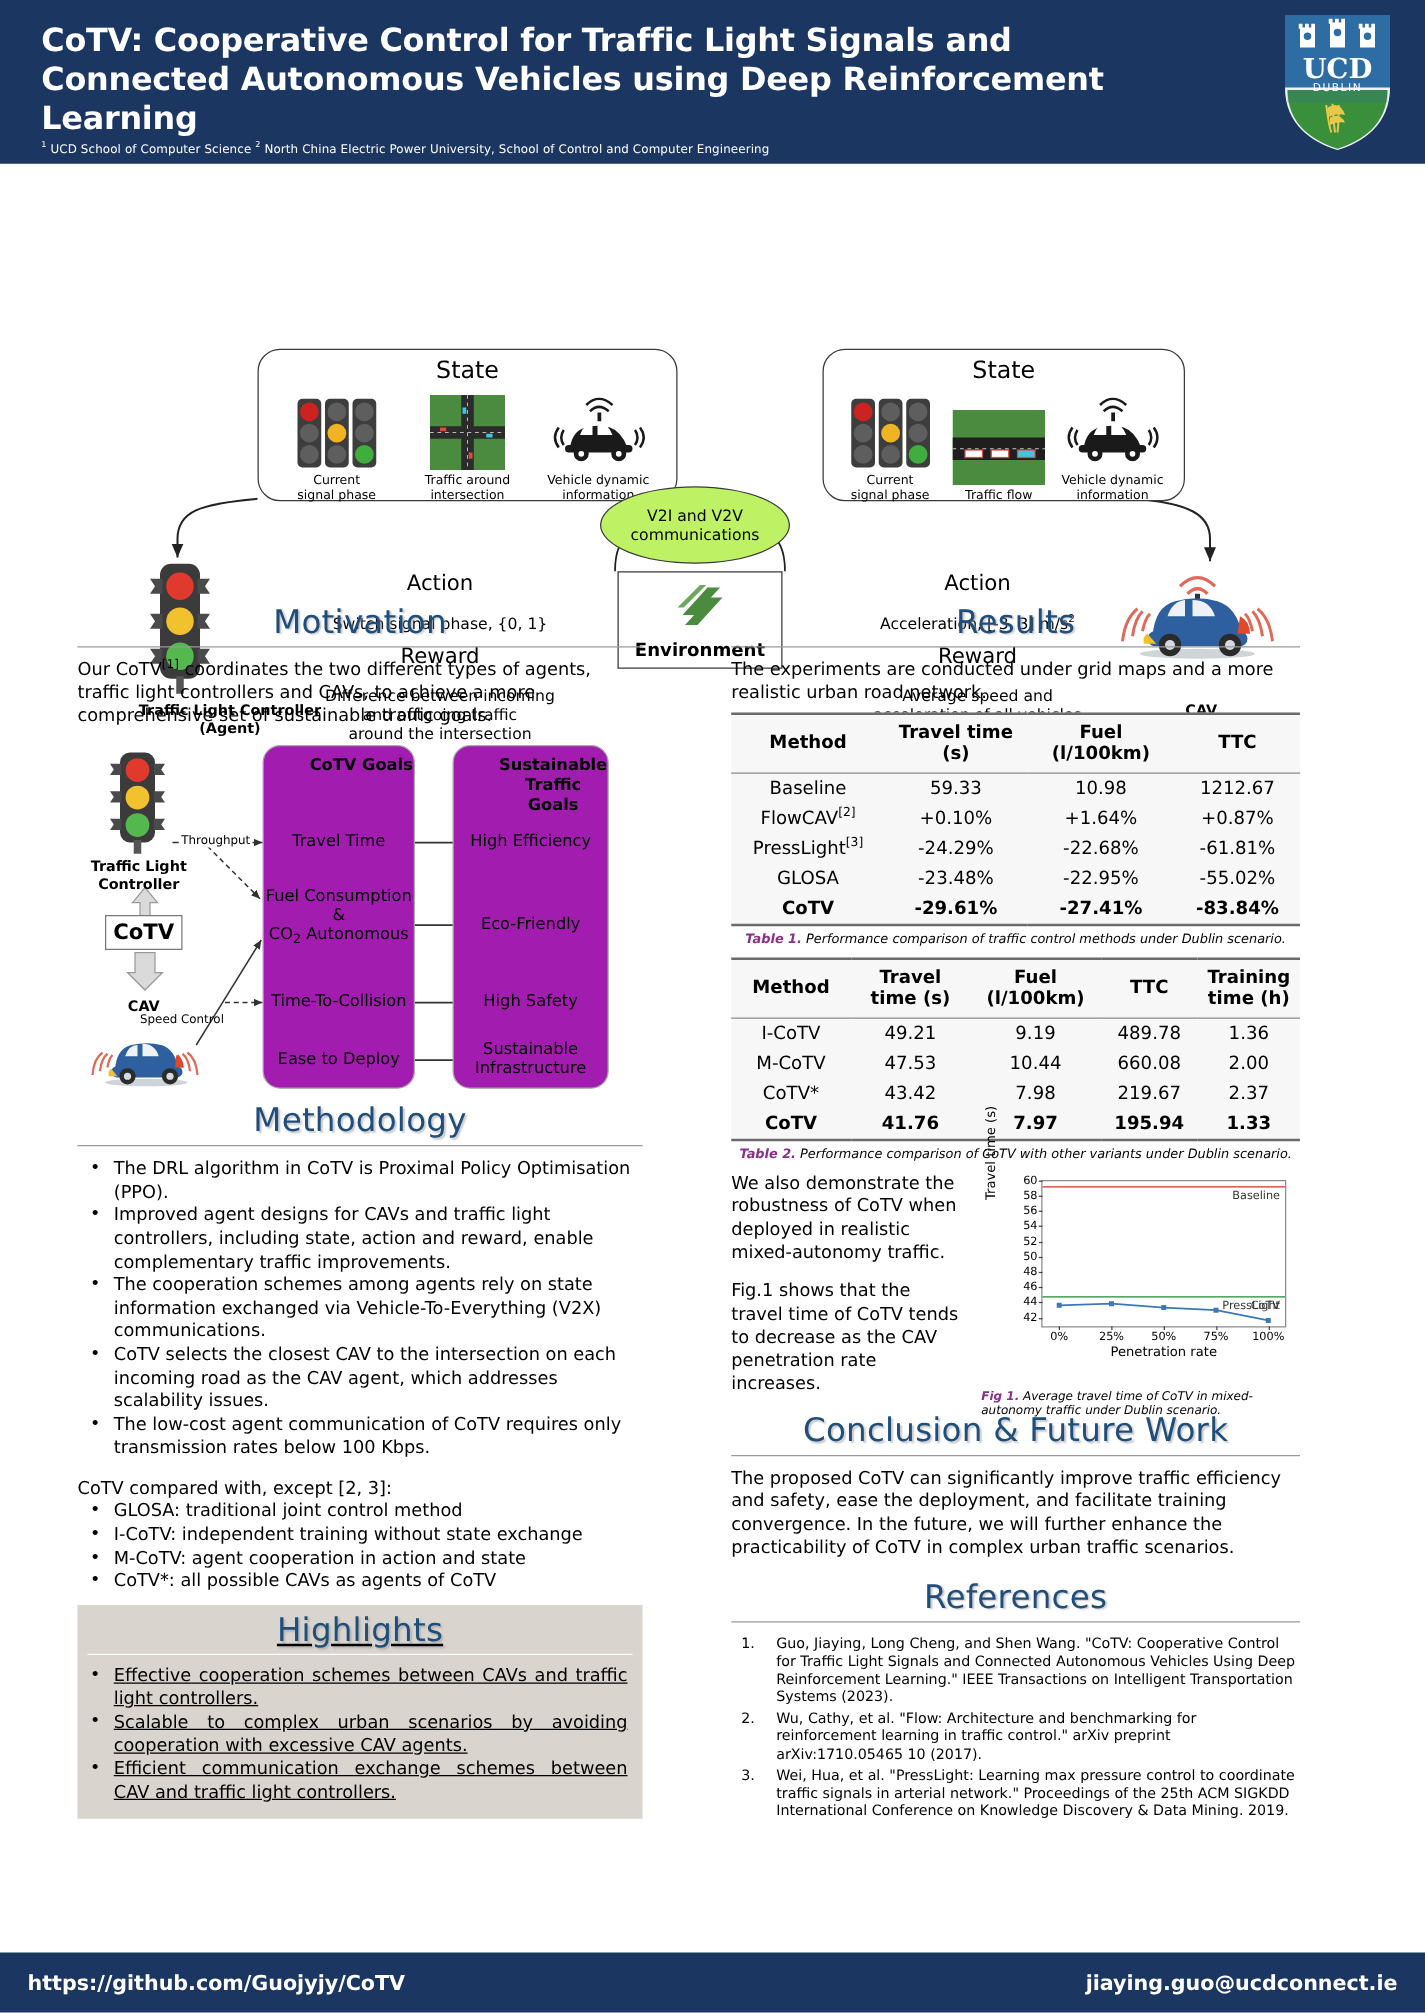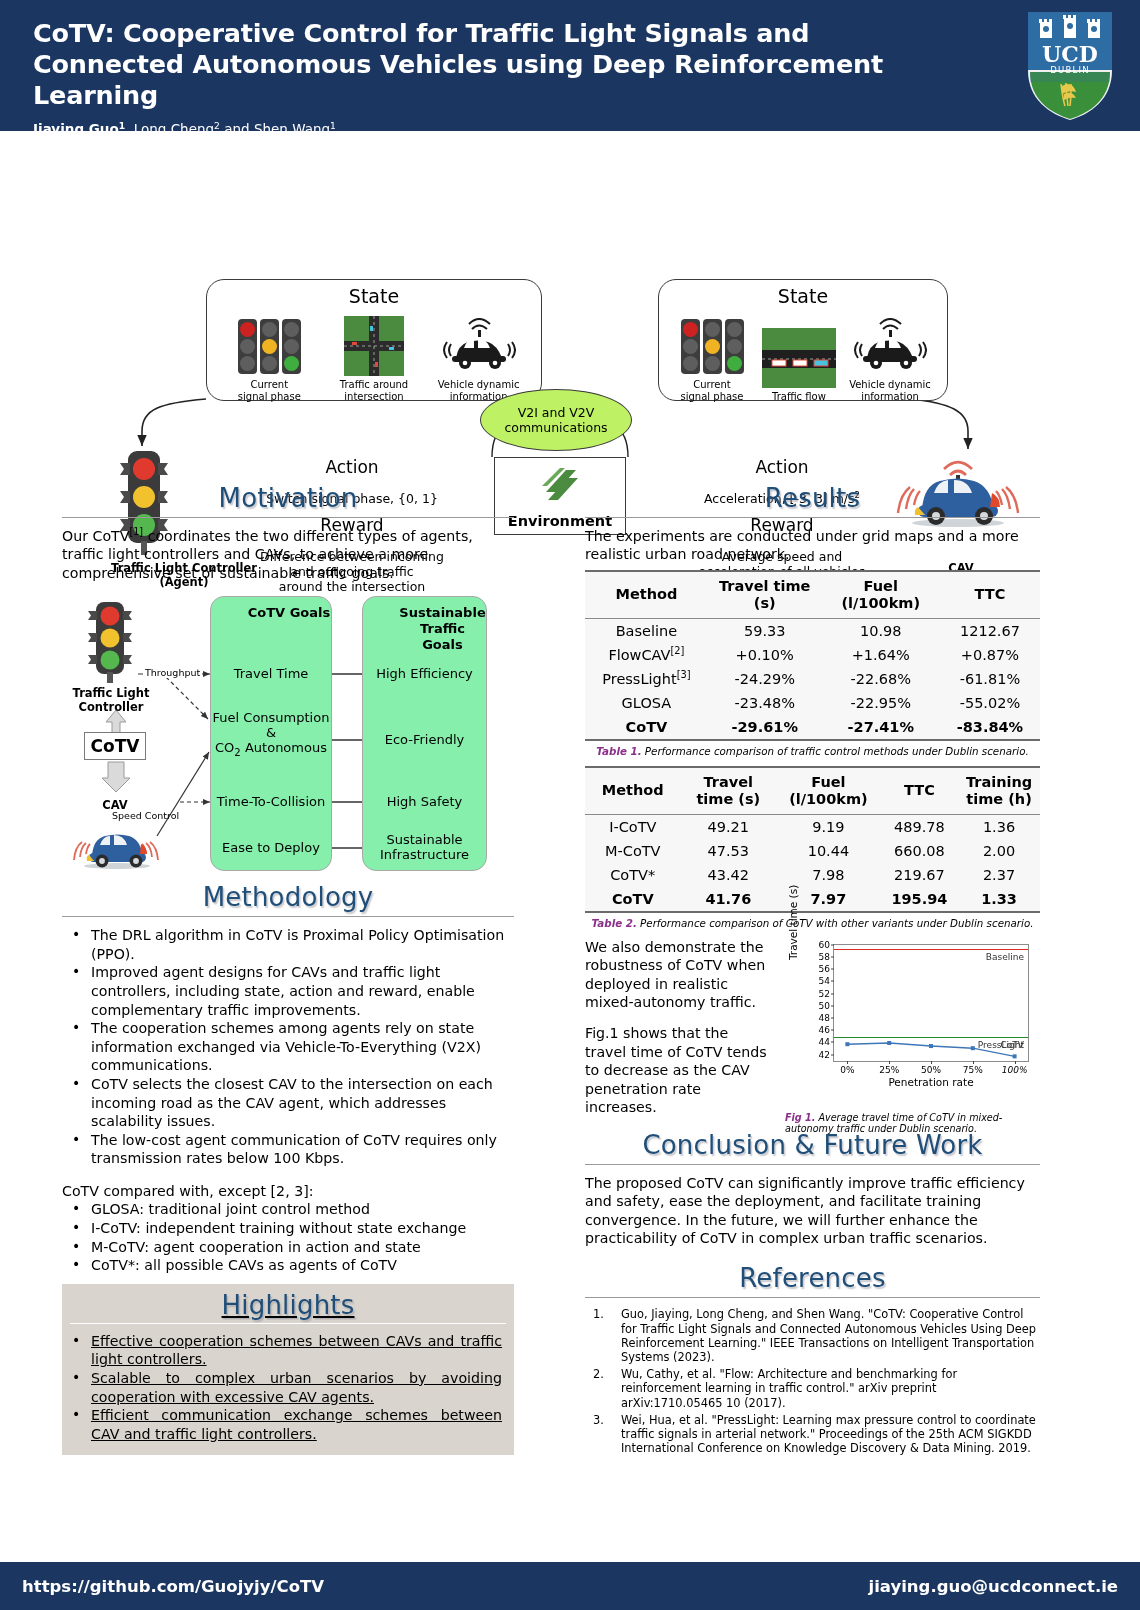--- a/index.html
+++ b/index.html
@@ -227,41 +227,38 @@
   .agent-caption { font-size: 11.5px; font-weight: bold; text-align: center; line-height: 14px; }
   .comm-ellipse {
     position: absolute; border: 1.5px solid #3a3a3a; border-radius: 50%;
     background: #bef264; display: flex; align-items: center; justify-content: center;
     text-align: center; font-size: 12.5px; line-height: 15px;
   }
   
   #motiv-fig { position: relative; width: 452px; height: 290px; margin-top: 4px; }
   .goal-panel {
     position: absolute; border: 1.4px solid #a8a8a8; border-radius: 14px;
-    background: #86efac;
+    background: #a21caf;
     padding-left: 36px;
   }
   .goal-head { text-align: center; font-weight: bold; font-size: 13px; line-height: 16px; padding-top: 8px; }
   .goal-item { position: absolute; font-size: 13px; text-align: center; line-height: 15px; width: 100%; }
   .cotv-box {
     position: absolute; border: 1.4px solid #7a7a7a; background: #fff;
     font-weight: bold; font-size: 17px; text-align: center;
     padding: 3px 0; width: 62px;
   }
   .sm-label { position: absolute; font-size: 9.5px; }
   .bold-sm { position: absolute; font-size: 11.5px; font-weight: bold; text-align: center; line-height: 14px; }
 </style>
 </head>
 <body>
 
 <div id="header">
   <div id="header-title">CoTV: Cooperative Control for Traffic Light Signals and Connected Autonomous Vehicles using Deep Reinforcement Learning</div>
-  <div id="header-authors">
-    <span>Jiaying Guo</span><sup>1</sup><span class="regular">, Long Cheng</span><sup class="regular">2</sup><span class="regular"> and Shen Wang</span><sup class="regular">1</sup>
-  </div>
   <div id="header-affil">
     <sup>1</sup><span> UCD School of Computer Science </span><sup>2</sup><span> North China Electric Power University, School of Control and Computer Engineering</span>
   </div>
   <svg id="ucd-logo" viewBox="0 0 92 112">
     <path d="M4 2 h84 v58 c0 30 -22 44 -42 50 C26 104 4 90 4 60 Z" fill="#2e6da4"></path>
     <path d="M4 60 c0 30 22 44 42 50 C66 104 88 90 88 60 Z" fill="#f0f0f0"></path>
     <path d="M6 62 c0 28 21 41 40 47 C65 103 86 90 86 62 Z" fill="#3a8f3a"></path>
     <path d="M6 62 h80 v10 H6 Z" fill="#2e6da4" opacity="0.25"></path>
     <g fill="#ffffff">
       <rect x="16" y="12" width="12" height="16"></rect>
@@ -757,21 +754,21 @@
               <div class="ytick" style="top: 0px;">60</div>
               <div class="ytickmark" style="top: 0px;"></div>
               <div class="xtick" style="left: 13.3793px;">0%</div>
               <div class="xtickmark" style="left: 13.3793px;"></div>
               <div class="xtick" style="left: 55.1897px;">25%</div>
               <div class="xtickmark" style="left: 55.1897px;"></div>
               <div class="xtick" style="left: 97px;">50%</div>
               <div class="xtickmark" style="left: 97px;"></div>
               <div class="xtick" style="left: 138.81px;">75%</div>
               <div class="xtickmark" style="left: 138.81px;"></div>
-              <div class="xtick" style="left: 180.621px; font-style: italic;">100%</div>
+              <div class="xtick" style="left: 180.621px;">100%</div>
               <div class="xtickmark" style="left: 180.621px;"></div>
               <div class="xlab">Penetration rate</div>
               <div class="hline" style="top: 4.09053px; background: rgb(224, 43, 32);"></div>
               <div class="serieslabel" style="top: 12.0905px;">Baseline</div>
               <div class="hline" style="top: 92.0674px; background: rgb(30, 138, 46);"></div>
               <div class="serieslabel" style="top: 100.067px;">PressLight</div>
               <svg width="194" height="116" style="position:absolute;left:0;top:0;overflow:visible">
                 <polyline points="13.379310344827585,99.21052631578948 55.189655172413794,97.98947368421051 97,101.04210526315788 138.81034482758622,103.17894736842105 180.6206896551724,111.36000000000001" fill="none" stroke="#3d77b8" stroke-width="1.4"></polyline>
                 <rect x="11.379310344827585" y="97.21052631578948" width="4" height="4" fill="#3d77b8"></rect>
                 <rect x="53.189655172413794" y="95.98947368421051" width="4" height="4" fill="#3d77b8"></rect>

